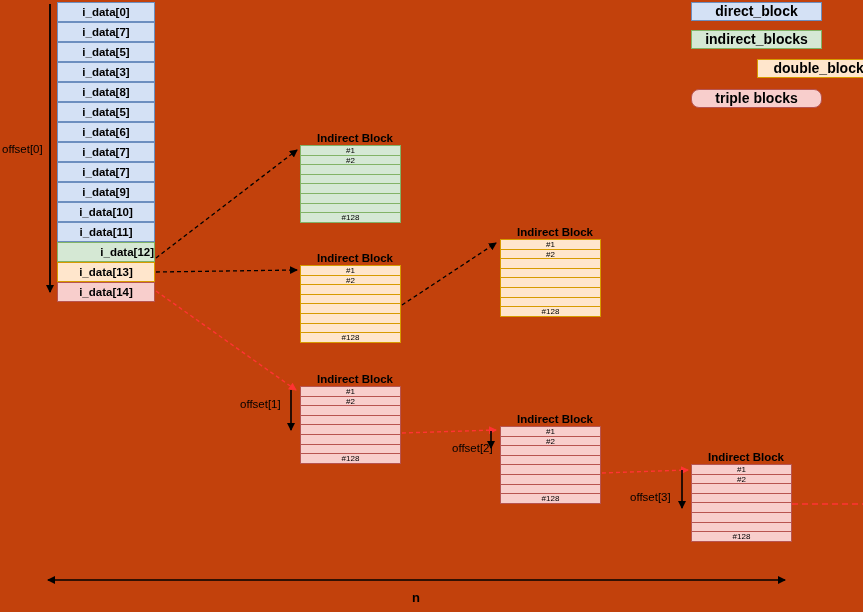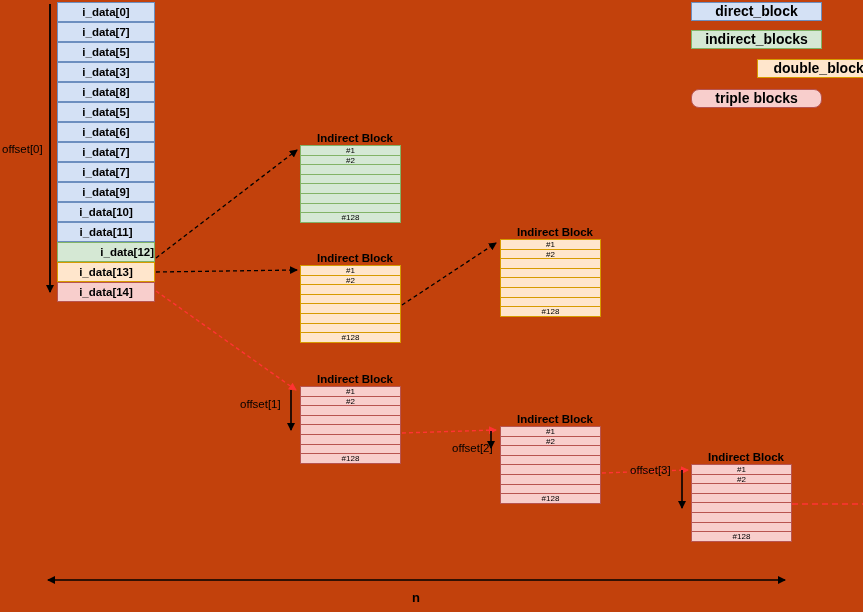--- a/index.html
+++ b/index.html
@@ -289,16 +289,16 @@
       <div class="block-cell"></div>
       <div class="block-cell"></div>
       <div class="block-cell"></div>
       <div class="block-cell">#128</div>
     </div>
   </div>
 
   <div class="label" style="left:2px; top:143px;">offset[0]</div>
   <div class="label" style="left:240px; top:398px;">offset[1]</div>
   <div class="label" style="left:452px; top:442px;">offset[2]</div>
-  <div class="label" style="left:630px; top:464px;">offset[3]</div>
+  <div class="label" style="left:630px; top:491px;">offset[3]</div>
   <div class="label-n" style="left:412px; top:590px;">n</div>
 
 </div>
 
 </body></html>

